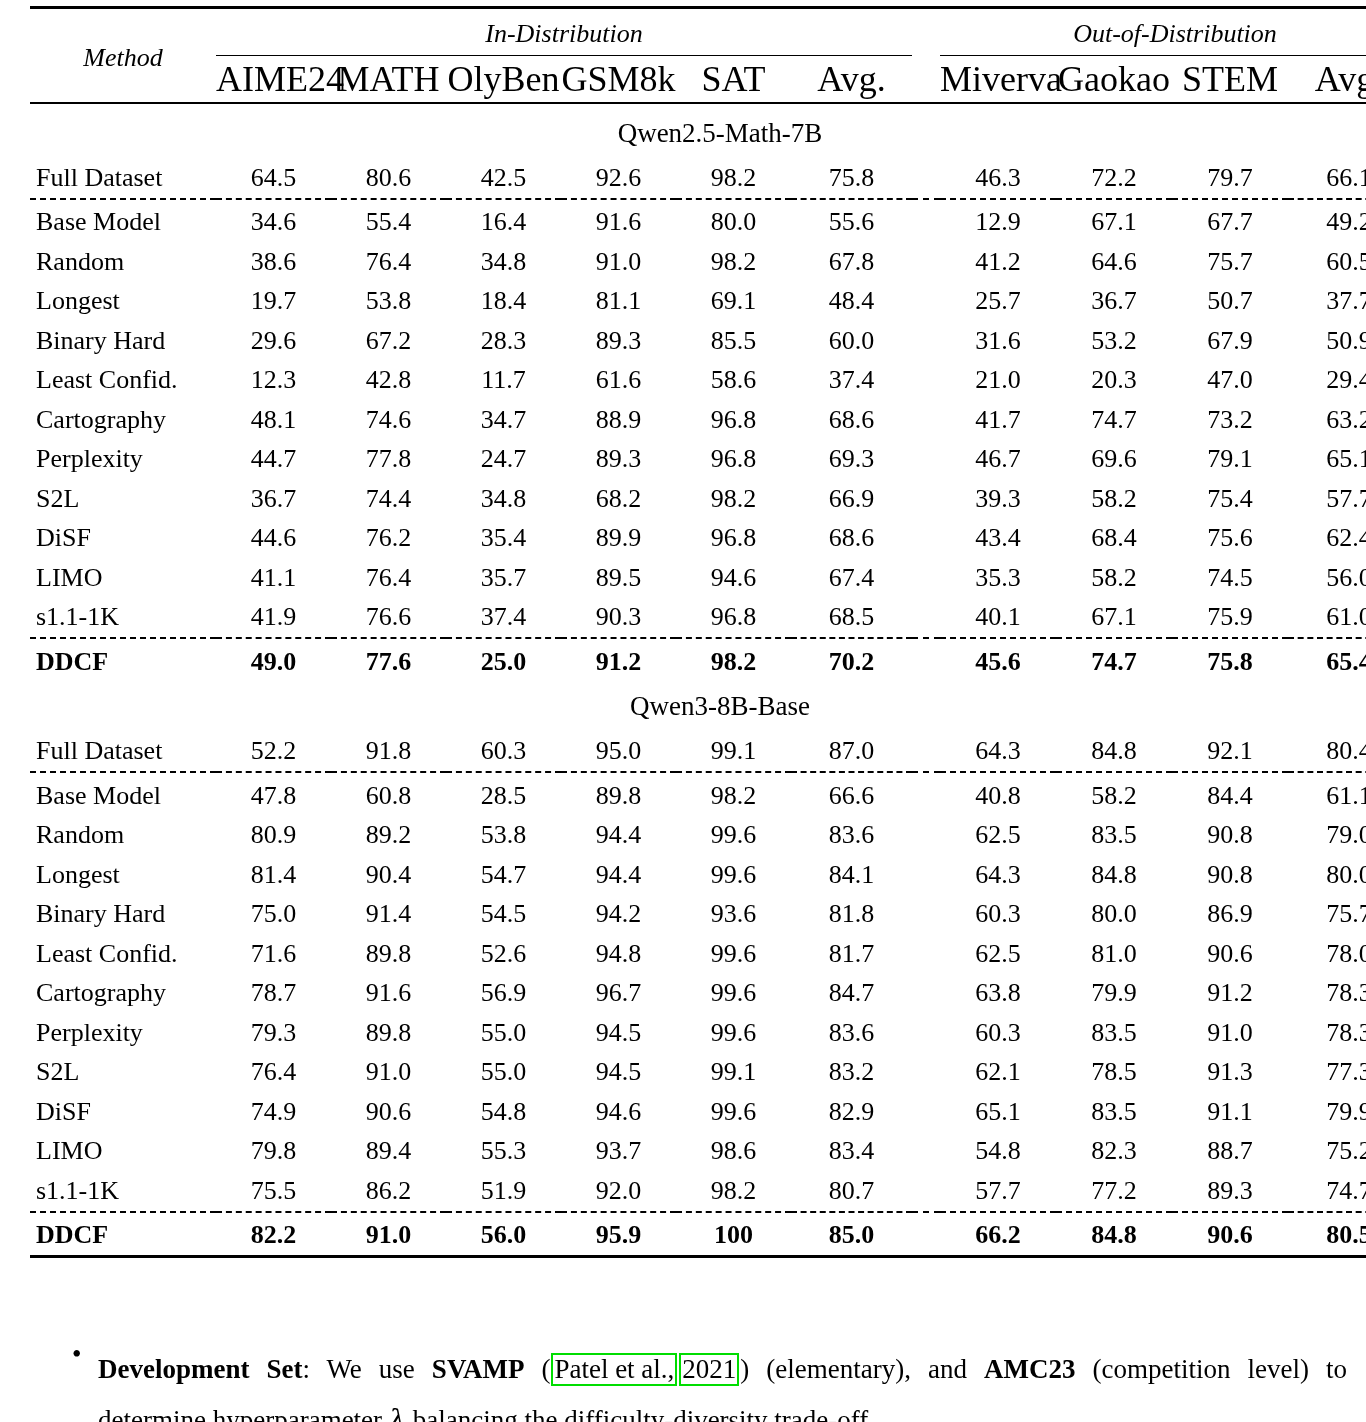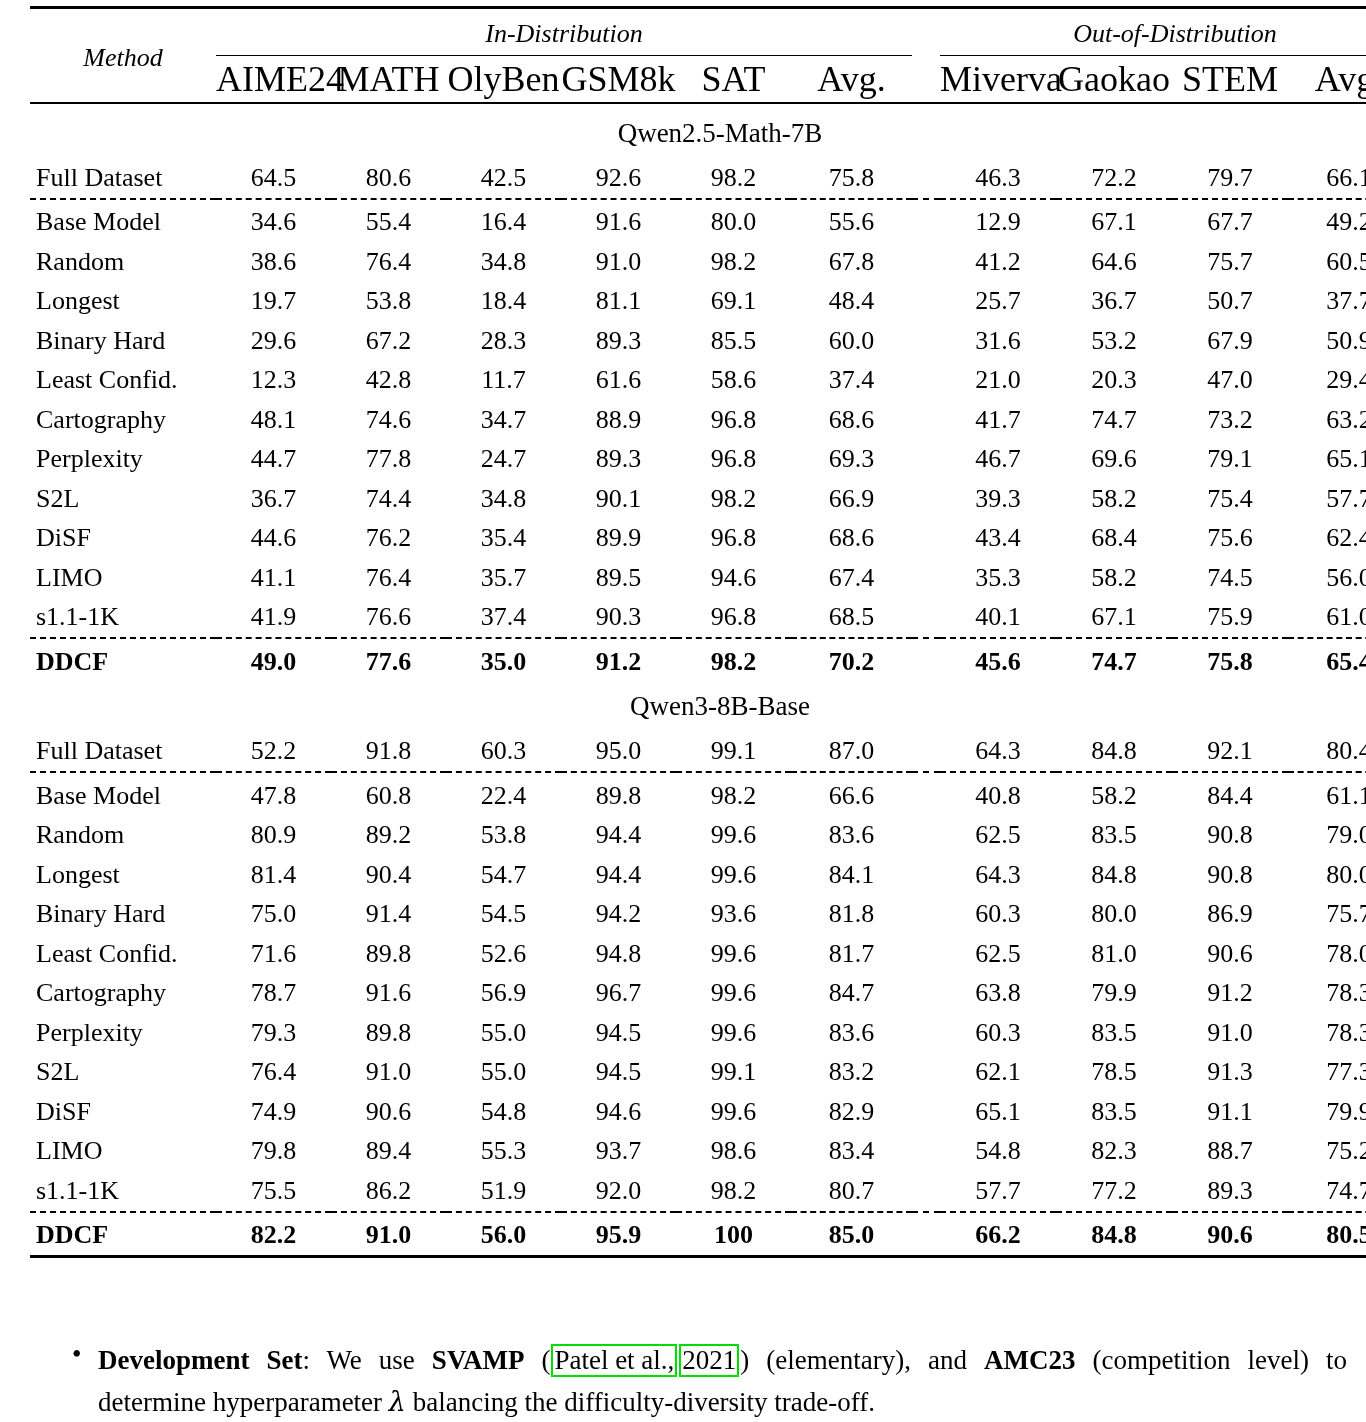--- a/index.html
+++ b/index.html
@@ -160,21 +160,21 @@
     flex: 1 1 auto;
     text-align: justify;
     text-justify: inter-word;
   }
   .b { font-weight: bold; }
   .cite-box {
     border: 2.5px solid #00dd00;
     padding: 0 1px;
     display: inline-block;
     line-height: 1.06;
-    margin: 7px 1px;
+    margin: 16px 1px;
   }
   .lam { font-style: italic; font-family: "DejaVu Serif", serif; }
 </style>
 </head>
 <body>
 
 <div class="page">
 
   <div class="table-wrap">
     <table class="main">
@@ -343,21 +343,21 @@
             <td>46.7</td>
             <td>69.6</td>
             <td>79.1</td>
             <td>65.1</td>
           </tr>
           <tr class="drow">
             <td class="lbl">S2L</td>
             <td>36.7</td>
             <td>74.4</td>
             <td>34.8</td>
-            <td>90.1</td>
+            <td>68.2</td>
             <td>98.2</td>
             <td>66.9</td>
             <td></td>
             <td>39.3</td>
             <td>58.2</td>
             <td>75.4</td>
             <td>57.7</td>
           </tr>
           <tr class="drow">
             <td class="lbl">DiSF</td>
@@ -401,21 +401,21 @@
             <td>75.9</td>
             <td>61.0</td>
           </tr>
           <tr class="rule-dash">
             <td colspan="12"></td>
           </tr>
           <tr class="drow bold">
             <td class="lbl">DDCF</td>
             <td>49.0</td>
             <td>77.6</td>
-            <td>35.0</td>
+            <td>25.0</td>
             <td>91.2</td>
             <td>98.2</td>
             <td>70.2</td>
             <td></td>
             <td>45.6</td>
             <td>74.7</td>
             <td>75.8</td>
             <td>65.4</td>
           </tr>
           <tr class="blocktitle">
@@ -435,21 +435,21 @@
             <td>92.1</td>
             <td>80.4</td>
           </tr>
           <tr class="rule-dash">
             <td colspan="12"></td>
           </tr>
           <tr class="drow">
             <td class="lbl">Base Model</td>
             <td>47.8</td>
             <td>60.8</td>
-            <td>22.4</td>
+            <td>28.5</td>
             <td>89.8</td>
             <td>98.2</td>
             <td>66.6</td>
             <td></td>
             <td>40.8</td>
             <td>58.2</td>
             <td>84.4</td>
             <td>61.1</td>
           </tr>
           <tr class="drow">

